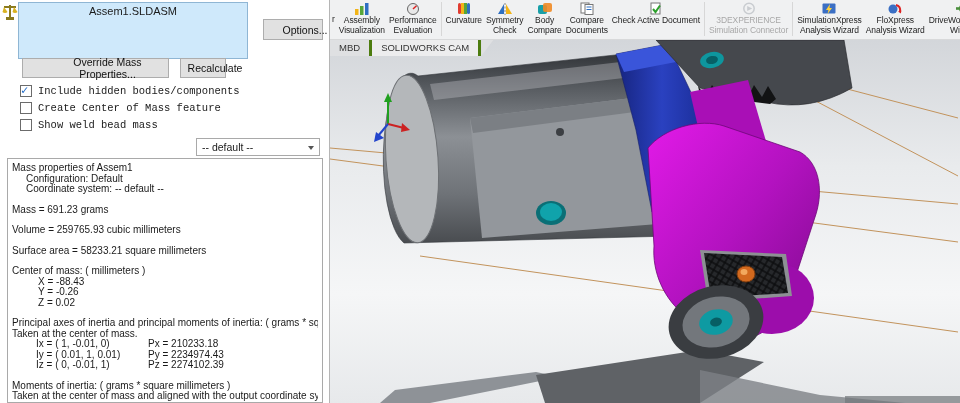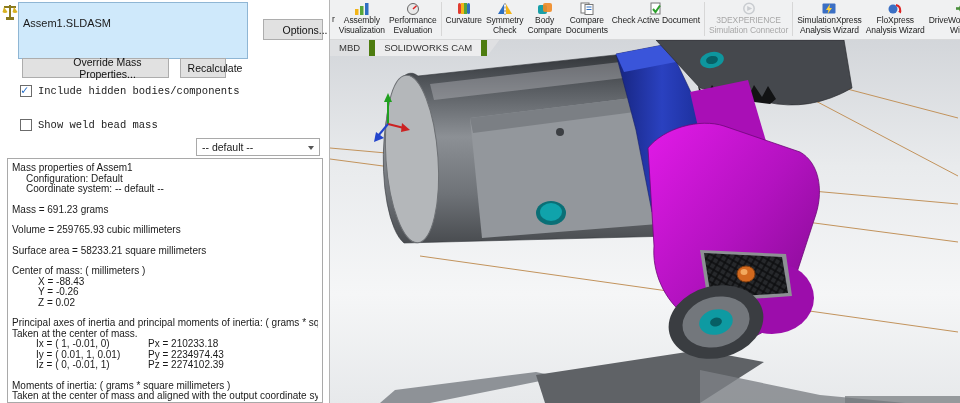--- a/index.html
+++ b/index.html
@@ -25,33 +25,33 @@
              white-space:nowrap; cursor:default; height:40px; }
   .tb-icon { height:13px; display:block; margin-bottom:1px; }
   .tb-l1, .tb-l2 { font-size:8.5px; line-height:10px; letter-spacing:-0.1px; color:#1e1e1e; }
   .tb-item.partial { padding-top:14px; height:26px; }
   .tb-item.disabled .tb-l1, .tb-item.disabled .tb-l2 { color:#a8a8a8; }
   .tb-item.disabled .tb-icon { opacity:0.45; }
   .tb-sep { width:1px; height:34px; background:#d7d7d7; margin:2px 2px 0; flex:none; }
 
   
   .tabrow { position:absolute; left:330px; top:40px; height:16px; display:flex; z-index:2; }
-  .tab { background:#dfe0e2; border-right:6px solid #4d7c0f; padding:2px 9px 0;
+  .tab { background:#dfe0e2; border-right:3px solid #4d7c0f; padding:2px 9px 0;
          font-size:9.5px; color:#333; height:16px; }
   .tab.active { background:#ededee; }
   .tab-wedge { width:12px; height:16px; background:#dfe0e2;
                clip-path:polygon(0 0, 100% 0, 0 100%); }
 
   
   .dialog { position:absolute; left:0; top:0; width:330px; height:403px; background:#ffffff;
             border-right:1px solid #b5b5b5; z-index:3; font-size:11px; }
   .dlg-icon { position:absolute; left:2px; top:3px; }
   .sel-box { position:absolute; left:18px; top:2px; width:230px; height:57px;
-             background:#cfe9fb; border:1px solid #8fb6d4; padding:14px 4px; font-size:11px;
-             overflow:hidden; }
+             background:#cfe9fb; border:1px solid #8fb6d4; padding:2px 4px; font-size:11px;
+             overflow:hidden;text-align:center; }
   .btn { position:absolute; background:#e1e1e1; border:1px solid #adadad; font-size:10.5px;
          text-align:center; color:#111; display:flex; align-items:center; justify-content:center;
          font-family:"Liberation Sans", sans-serif; cursor:default;padding-left:24px; }
   .btn-options     { left:263px; top:19px; width:60px;  height:21px; }
   .btn-override    { left:22px;  top:58px; width:147px; height:20px; }
   .btn-recalculate { left:180px; top:58px; width:46px;  height:20px; }
 
   .cb-row { position:absolute; left:20px; display:flex; align-items:center; gap:6px; height:14px;font-family:Liberation Mono, monospace; }
   .cb-row.r0 { top:84px; } .cb-row.r1 { top:101px; } .cb-row.r2 { top:118px; }
   .cb-box { width:12px; height:12px; background:#fff; border:1px solid #6b6b6b; position:relative; flex:none; }
@@ -319,20 +319,24 @@
     </div>
 
     <div class="btn btn-options">Options...</div>
     <div class="btn btn-override">Override Mass Properties...</div>
     <div class="btn btn-recalculate">Recalculate</div>
 
     <div class="cb-row r0">
       <span class="cb-box checked"></span>
       <span class="cb-label">Include hidden bodies/components</span>
     </div>
+    <div class="cb-row r1">
+      <span class="cb-box"></span>
+      <span class="cb-label">Create Center of Mass feature</span>
+    </div>
     <div class="cb-row r2">
       <span class="cb-box"></span>
       <span class="cb-label">Show weld bead mass</span>
     </div>
 
     <div class="combo">
       <span>-- default --</span>
       <span class="chev"></span>
     </div>
 

